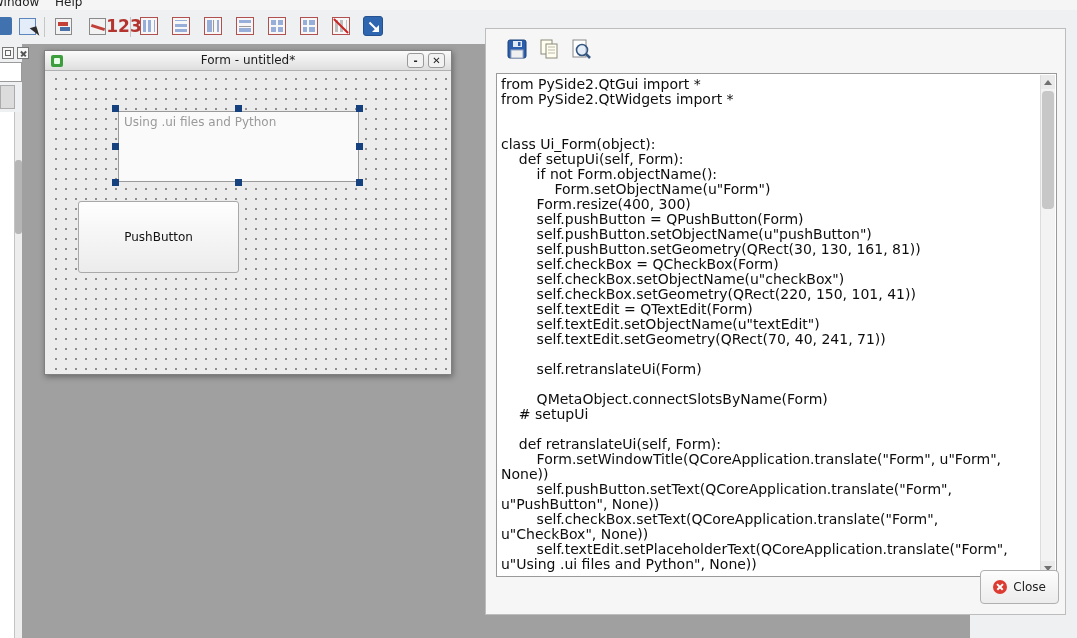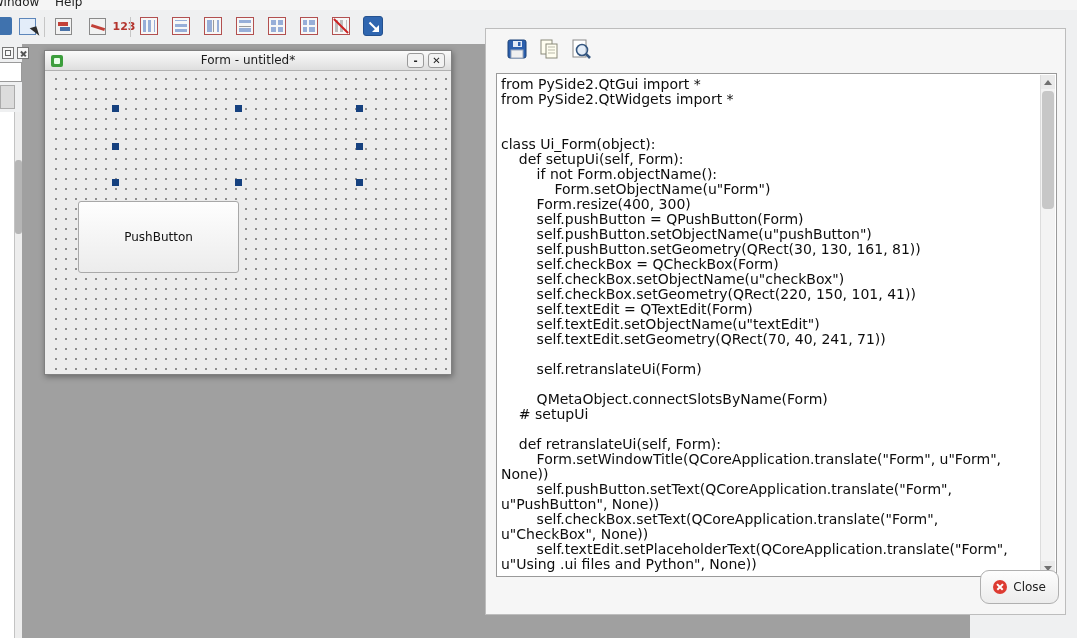--- a/index.html
+++ b/index.html
@@ -16,21 +16,21 @@
   .tb{position:absolute;top:3px;width:26px;height:26px;display:flex;align-items:center;justify-content:center;border-radius:3px}
   .tb-sep{position:absolute;top:7px;width:1px;height:20px;background:#c6c6c6}
   .icn-partial{width:18px;height:18px;background:#3f72ae;border-radius:2px}
   .icn-ew{width:17px;height:17px;border:1px solid #5d86ba;background:#e3edf9;position:relative}
   .icn-ew:after{content:"";position:absolute;right:-3px;bottom:-3px;width:0;height:0;border-top:10px solid #2d2d2d;border-left:7px solid transparent;transform:rotate(-18deg)}
   .icn-sig{width:17px;height:17px;border:1px solid #8a8a8a;background:#f2f2f2;position:relative}
   .icn-sig:before{content:"";position:absolute;left:2px;top:3px;width:10px;height:4px;background:#c24038}
   .icn-sig:after{content:"";position:absolute;left:4px;bottom:3px;width:10px;height:4px;background:#4a72a8}
   .icn-bud{width:17px;height:17px;border:1px solid #8a8a8a;background:#f2f2f2;position:relative}
   .icn-bud:before{content:"";position:absolute;left:1px;top:7px;width:14px;height:3px;background:#c24038;transform:rotate(18deg)}
-  .icn-123{font-size:11px;font-weight:bold;color:#b3342e;letter-spacing:0}
+  .icn-123{font-size:17px;font-weight:bold;color:#b3342e;letter-spacing:0}
   .lay{width:18px;height:18px;border:1px solid #b25050;background:#f7f7f7;position:relative}
   .lay-h:before{content:"";position:absolute;inset:2px;background:repeating-linear-gradient(90deg,#97aed8 0 3px,transparent 3px 5.5px)}
   .lay-v:before{content:"";position:absolute;inset:2px;background:repeating-linear-gradient(0deg,#97aed8 0 3px,transparent 3px 5.5px)}
   .lay-sh:before{content:"";position:absolute;inset:2px;background:repeating-linear-gradient(90deg,#97aed8 0 4.5px,transparent 4.5px 9.5px)}
   .lay-sh:after{content:"";position:absolute;left:8px;top:2px;width:1px;height:12px;background:#9a9a9a}
   .lay-sv:before{content:"";position:absolute;inset:2px;background:repeating-linear-gradient(0deg,#97aed8 0 4.5px,transparent 4.5px 9.5px)}
   .lay-sv:after{content:"";position:absolute;left:2px;top:8px;width:12px;height:1px;background:#9a9a9a}
   .lay-grid:before{content:"";position:absolute;left:2px;top:2px;width:5px;height:5px;background:#97aed8;box-shadow:7px 0 #97aed8,0 7px #97aed8,7px 7px #97aed8}
   .lay-form:before{content:"";position:absolute;left:2px;top:2px;width:4px;height:5px;background:#97aed8;box-shadow:0 7px #97aed8}
   .lay-form:after{content:"";position:absolute;left:8px;top:2px;width:6px;height:5px;background:#97aed8;box-shadow:0 7px #97aed8}
@@ -81,21 +81,21 @@
   .dlg-ico{position:absolute;top:7px;width:26px;height:26px;display:flex;align-items:center;justify-content:center}
   .code{position:absolute;left:10px;top:44px;width:561px;height:504px;background:#fff;border:1px solid #9a9a9a}
   .code-text{position:absolute;left:4px;top:3px;right:20px;bottom:3px;overflow:hidden;white-space:pre-wrap;word-break:break-word;font-family:"DejaVu Sans","Liberation Sans",sans-serif;font-size:14px;line-height:15px;color:#0d0d0d}
   .vscroll{position:absolute;top:1px;right:1px;bottom:1px;width:15px;background:#f3f3f3;border-left:1px solid #dcdcdc}
   .sb-btn{position:absolute;left:0;width:14px;height:14px;background:#eaeaea;display:flex;align-items:center;justify-content:center}
   .sb-btn.up{top:0}
   .sb-btn.down{bottom:0}
   .tri-up{width:0;height:0;border-left:4px solid transparent;border-right:4px solid transparent;border-bottom:5px solid #707070}
   .tri-down{width:0;height:0;border-left:4px solid transparent;border-right:4px solid transparent;border-top:5px solid #707070}
   .sb-thumb{position:absolute;left:1px;top:16px;width:12px;height:118px;background:#c7c7c7;border-radius:4px}
-  .close-btn{position:absolute;right:6px;bottom:10px;height:25px;padding:16px 12px;display:flex;align-items:center;gap:6px;border:1px solid #b0b0b0;border-radius:9px;background:linear-gradient(#fdfdfd,#ececec);font-size:12px;color:#222;cursor:default}
+  .close-btn{position:absolute;right:6px;bottom:10px;height:25px;padding:16px 12px;display:flex;align-items:center;gap:6px;border:1px solid #b0b0b0;border-radius:4px;background:linear-gradient(#fdfdfd,#ececec);font-size:12px;color:#222;cursor:default}
   .close-ico{width:14px;height:14px;border-radius:50%;background:#dd3b32;position:relative;flex:none}
   .close-ico:before,.close-ico:after{content:"";position:absolute;left:3px;top:6.2px;width:8px;height:1.6px;background:#fff}
   .close-ico:before{transform:rotate(45deg)}
   .close-ico:after{transform:rotate(-45deg)}
 
   
   .br-light{position:absolute;left:970px;top:615px;width:107px;height:23px;background:#eff0f1}
   .res-panel{position:absolute;left:712px;top:622px;width:258px;height:16px;background:#fff;border:1px solid #8f8f8f;border-bottom:none;font-size:12px;color:#111;padding-left:30px;line-height:15px;overflow:hidden}
 </style>
 </head>
@@ -168,20 +168,23 @@
   </div>
 
   <div class="form-win">
     <div class="form-title">
       <span class="form-icon"></span>
       <span class="form-title-text">Form - untitled*</span>
       <span class="win-btn min">-</span>
       <span class="win-btn close">✕</span>
     </div>
     <div class="form-body">
+      <div class="te">
+        <span class="placeholder">Using .ui files and Python</span>
+      </div>
       <span class="handle" style="left:64px;top:34px"></span>
       <span class="handle" style="left:187px;top:34px"></span>
       <span class="handle" style="left:308px;top:34px"></span>
       <span class="handle" style="left:64px;top:72px"></span>
       <span class="handle" style="left:308px;top:72px"></span>
       <span class="handle" style="left:64px;top:108px"></span>
       <span class="handle" style="left:187px;top:108px"></span>
       <span class="handle" style="left:308px;top:108px"></span>
       <div class="pb">PushButton</div>
     </div>

